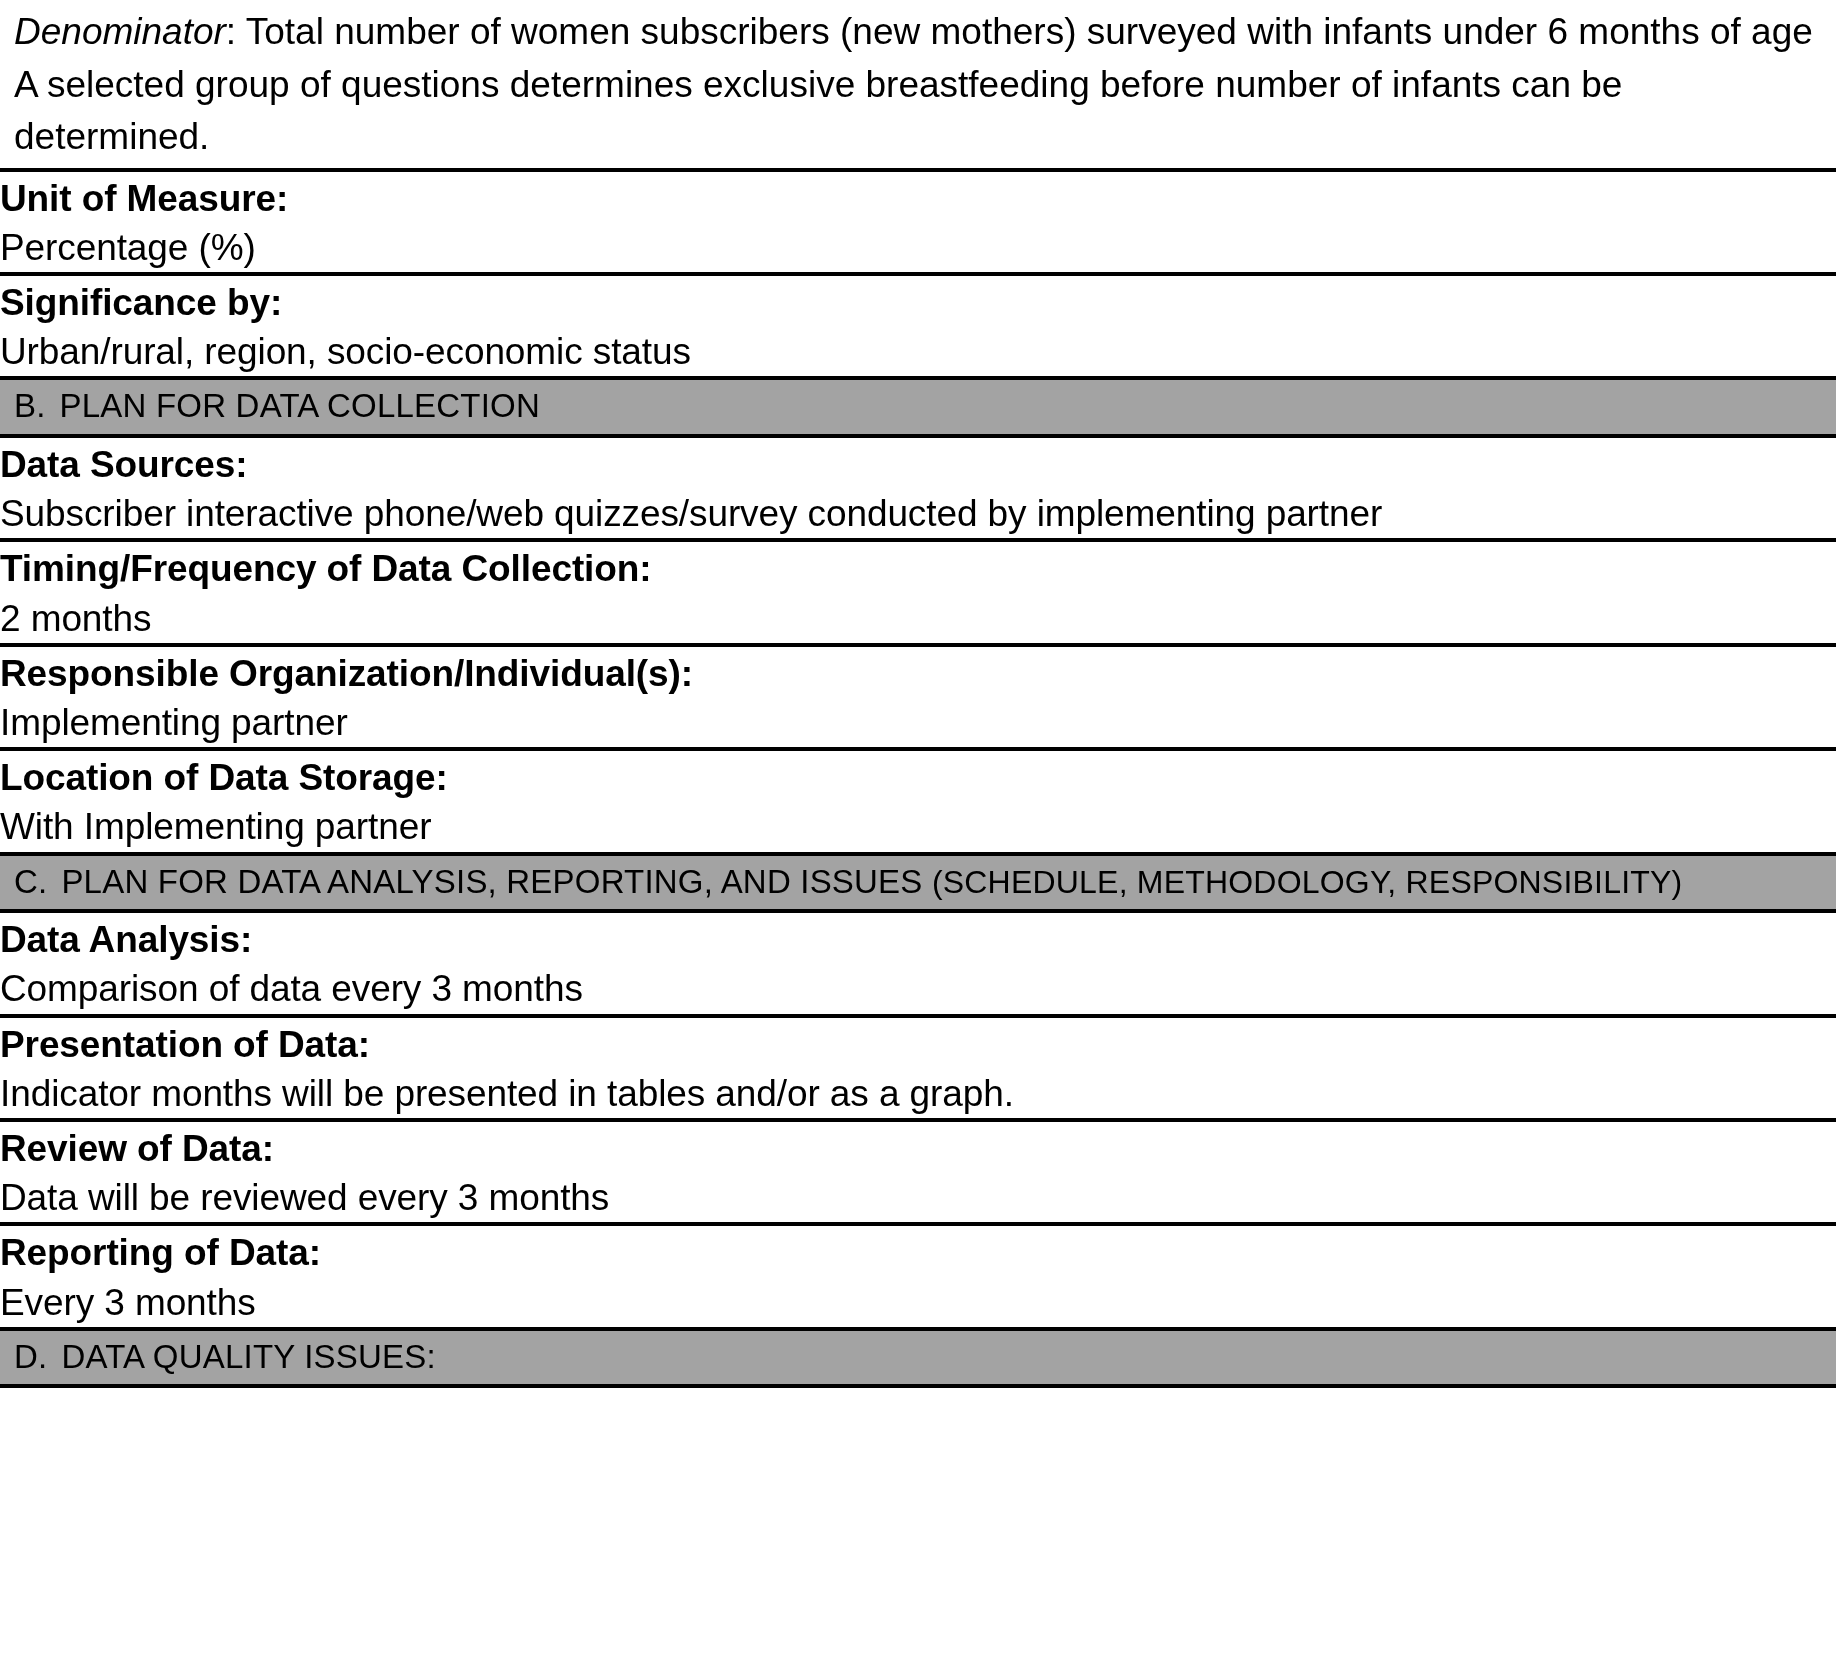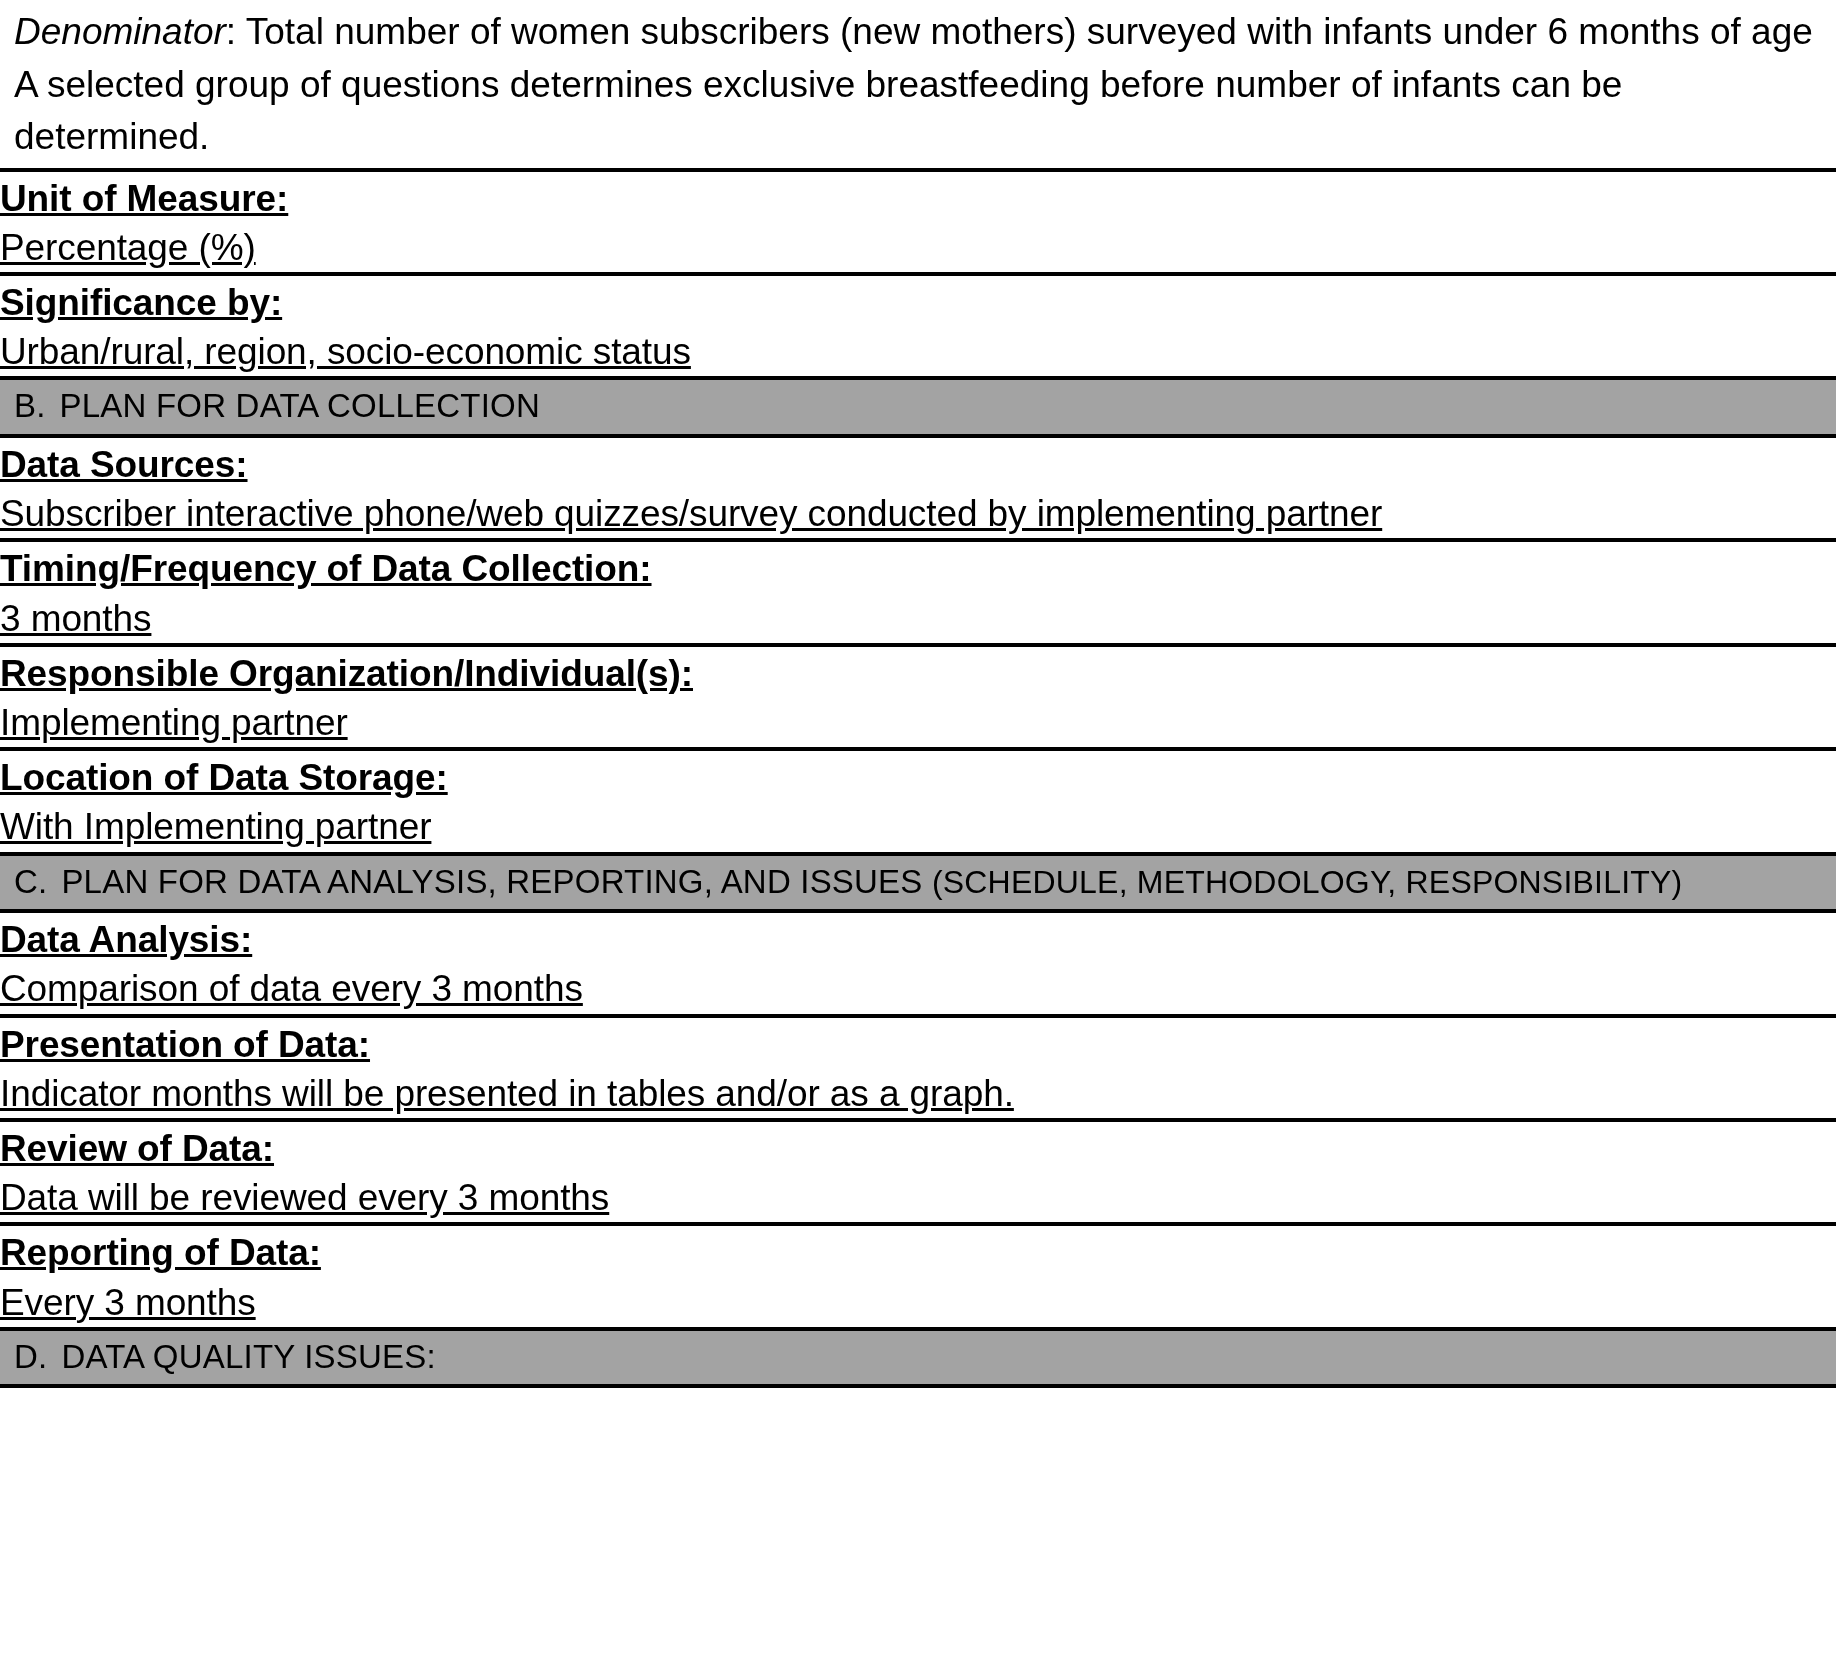--- a/index.html
+++ b/index.html
@@ -36,21 +36,20 @@
     vertical-align: top;
     border: 0;
   }
 
   
   .cell {
     padding: 2px 6px 6px 14px;
     font-size: 37px;
     line-height: 1.30;
     letter-spacing: -0.1px;
-    text-decoration: underline;
   }
 
   
   tr.field > td {
     border-top: 4px solid #000;
   }
 
   .field-label {
     font-weight: bold;
     font-size: 37px;
@@ -144,21 +143,21 @@
       <tr class="field">
         <td class="cell">
           <span class="field-label">Data Sources:</span>
           <span class="field-value">Subscriber interactive phone/web quizzes/survey conducted by implementing partner</span>
         </td>
       </tr>
 
       <tr class="field">
         <td class="cell">
           <span class="field-label">Timing/Frequency of Data Collection:</span>
-          <span class="field-value">3 months</span>
+          <span class="field-value">2 months</span>
         </td>
       </tr>
 
       <tr class="field">
         <td class="cell">
           <span class="field-label">Responsible Organization/Individual(s):</span>
           <span class="field-value">Implementing partner</span>
         </td>
       </tr>
 

